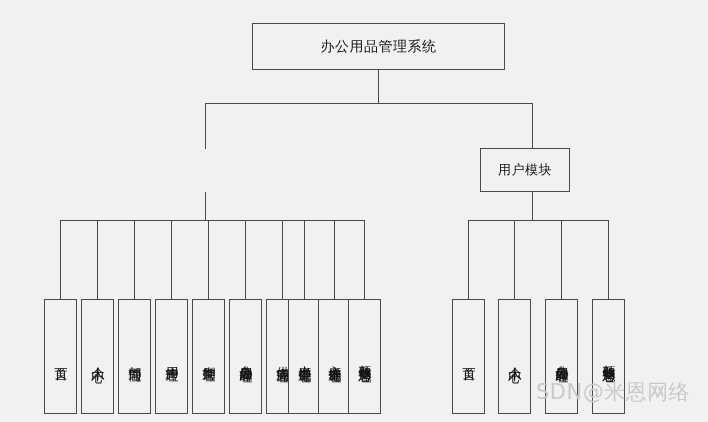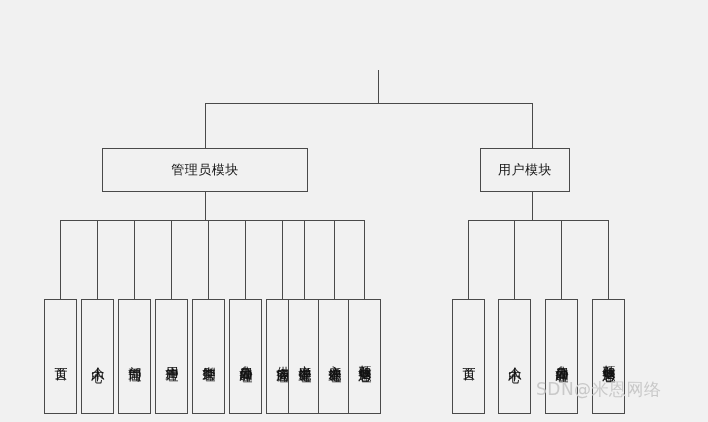--- a/index.html
+++ b/index.html
@@ -84,45 +84,45 @@
     background: #4a4a4a;
   }
   .ln.v { width: 1px; }
   .ln.h { height: 1px; }
 
   
   #watermark {
     position: absolute;
     left: 536px;
     top: 378px;
-    font-size: 17px;
+    font-size: 21px;
     color: #c9c9c9;
     letter-spacing: 0.5px;
     white-space: nowrap;
     font-family: "DejaVu Sans", "Liberation Sans", sans-serif;
     pointer-events: none;
   }
 </style>
 </head>
 <body>
 
 <div id="diagram">
 
+  <div class="node root">
+    <span>办公用品管理系统</span>
+  </div>
 
   <div class="ln v" style="left:378px; top:70px; height:33px;"></div>
 
   <div class="ln h" style="left:205px; top:103px; width:328px;"></div>
 
   <div class="ln v" style="left:205px; top:103px; height:46px;"></div>
 
   <div class="ln v" style="left:532px; top:103px; height:46px;"></div>
 
-  <div class="node module admin">
-    <span>管理员模块</span>
-  </div>
   <div class="node module user">
     <span>用户模块</span>
   </div>
 
   <div class="ln v" style="left:205px; top:192px; height:28px;"></div>
   <div class="ln h" style="left:60px; top:220px; width:304px;"></div>
 
   <div class="ln v" style="left:60px; top:220px; height:79px;"></div>
   <div class="ln v" style="left:97px; top:220px; height:79px;"></div>
   <div class="ln v" style="left:134px; top:220px; height:79px;"></div>

